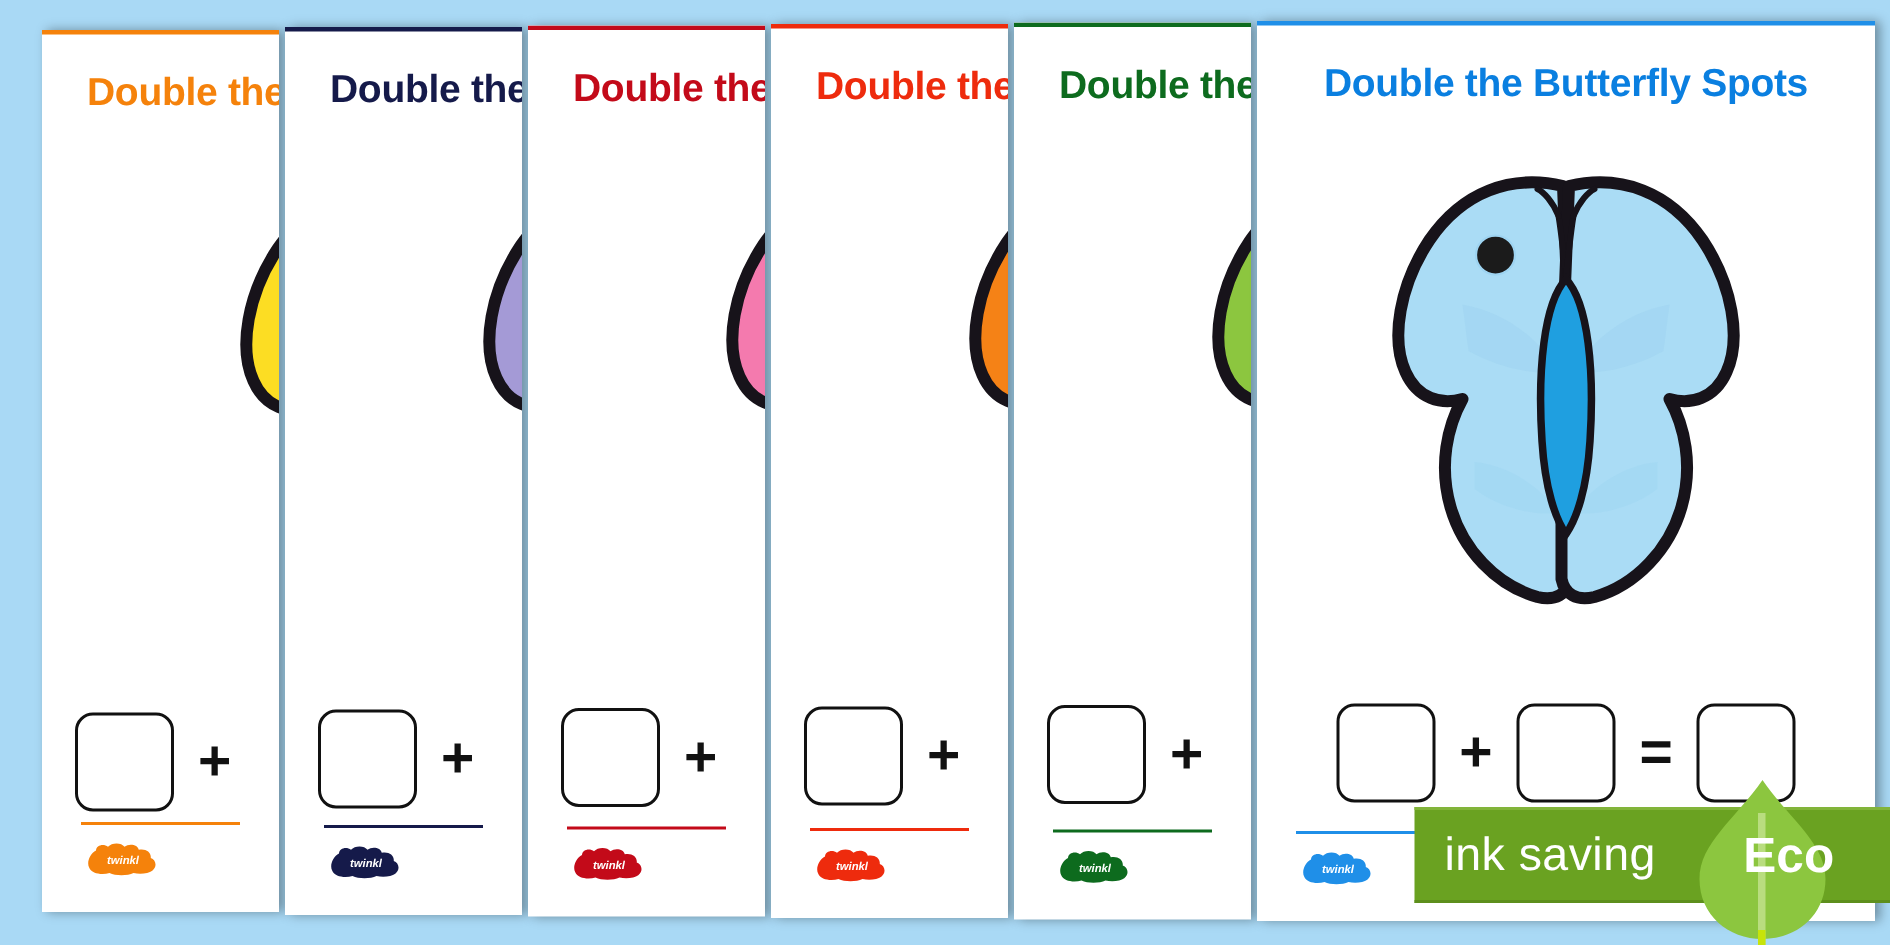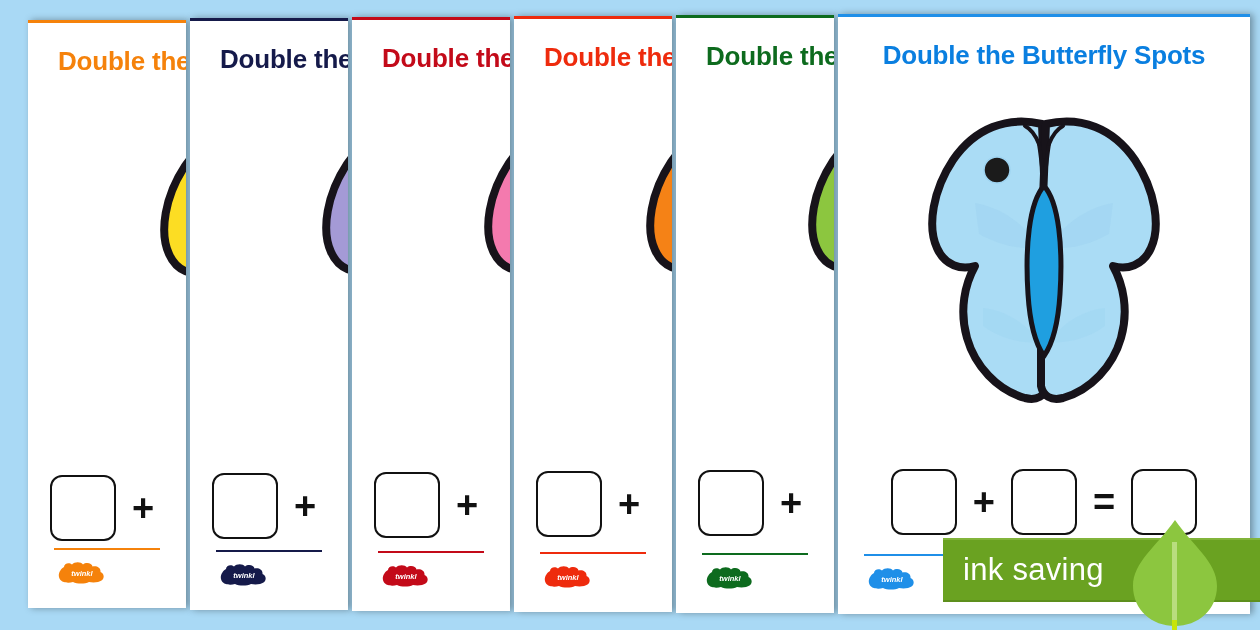--- a/index.html
+++ b/index.html
@@ -347,14 +347,15 @@
   <div id="eco-badge">
     <div class="eco-bar"></div>
     <div class="eco-text">ink saving</div>
     <div class="eco-leaf">
       <svg width="108" height="118" viewBox="0 0 108 118">
         <path d="M54 4 C36 30 12 46 12 70 C12 94 31 110 54 110 C77 110 96 94 96 70 C96 46 72 30 54 4 Z" fill="#8cc63f"></path>
         <rect x="51" y="26" width="5" height="92" fill="#b9dd7f"></rect>
         <rect x="51" y="104" width="5" height="14" fill="#c7e40a"></rect>
       </svg>
     </div>
+    <div class="eco-label">Eco</div>
   </div>
 </div>
 
 </body></html>

